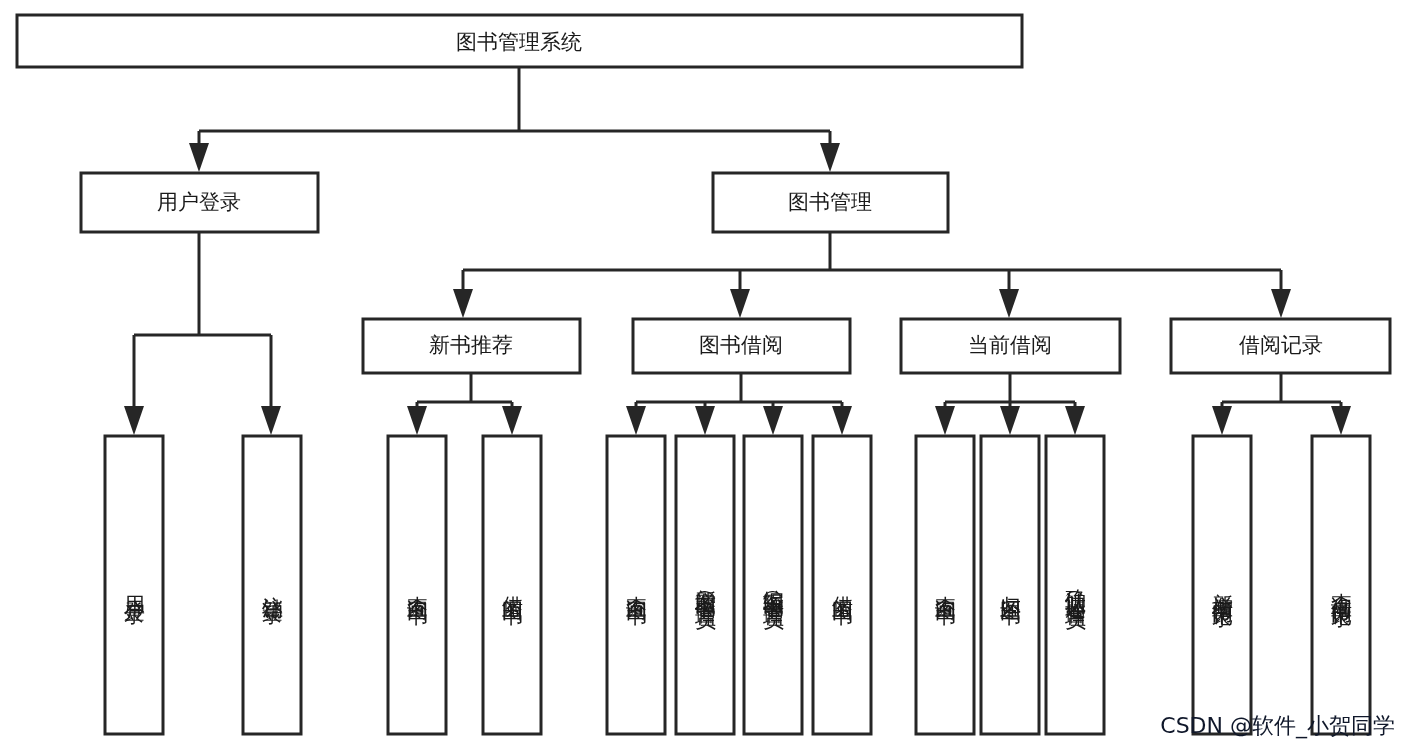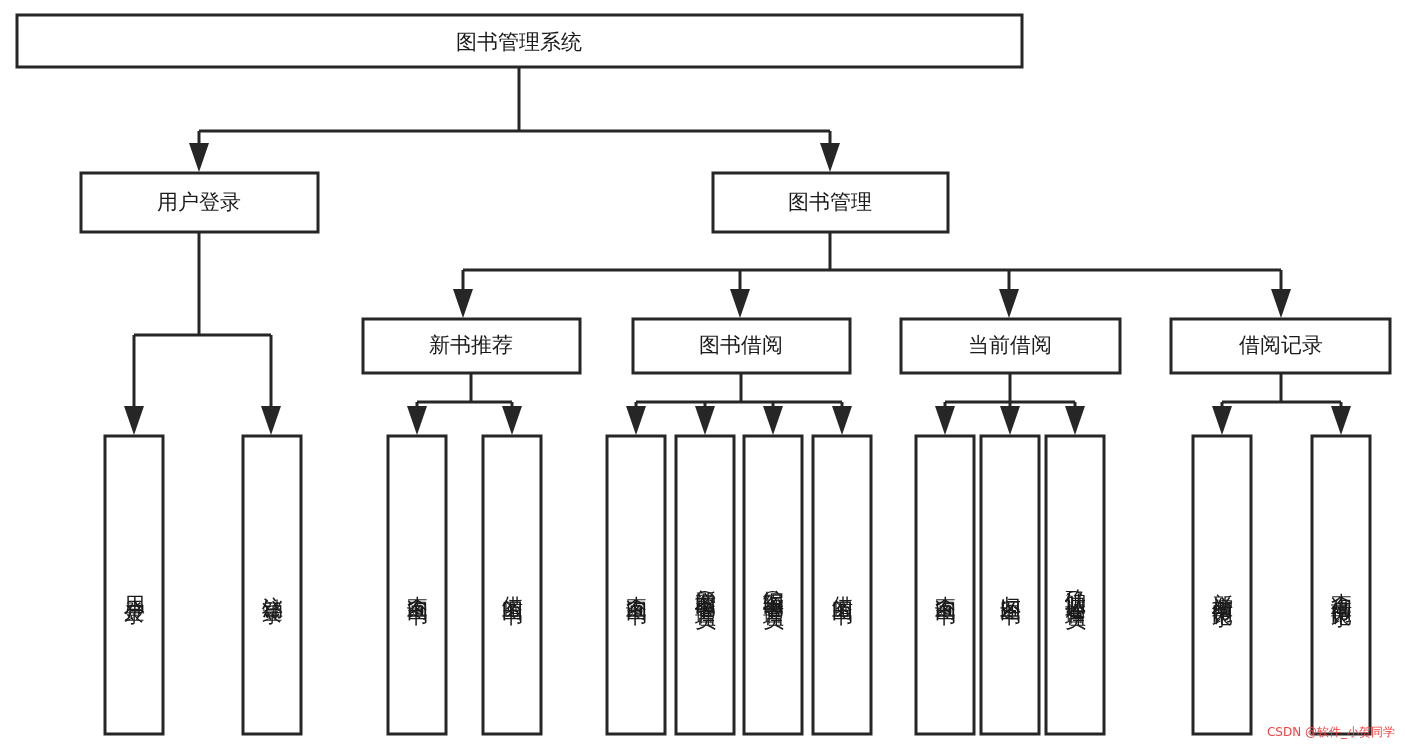--- a/index.html
+++ b/index.html
@@ -58,22 +58,22 @@
     color: #1a1a1a;
     white-space: nowrap;
     text-align: center;
     pointer-events: none;
   }
   .watermark {
     position: absolute;
     right: 10px;
     bottom: 6px;
     font-family: "DejaVu Sans", "Liberation Sans", sans-serif;
-    font-size: 12px;
-    color: #ef4444;
+    font-size: 22px;
+    color: #0f172a;
     white-space: nowrap;
   }
 </style>
 </head>
 <body>
 
 <div id="diagram-root">
 
   <svg id="flow-svg" viewBox="0 0 1405 747">
 

